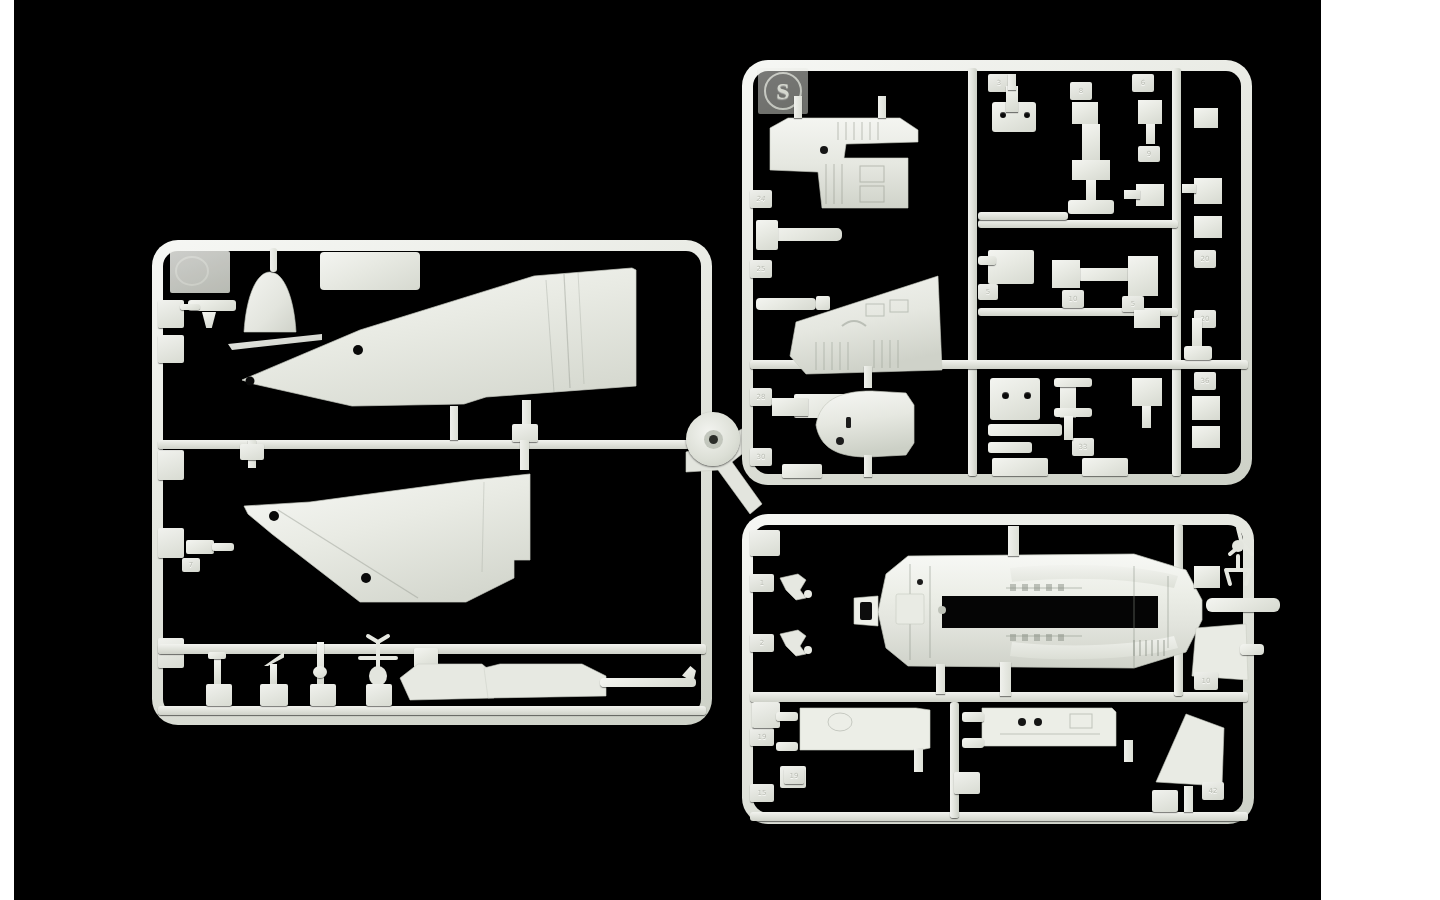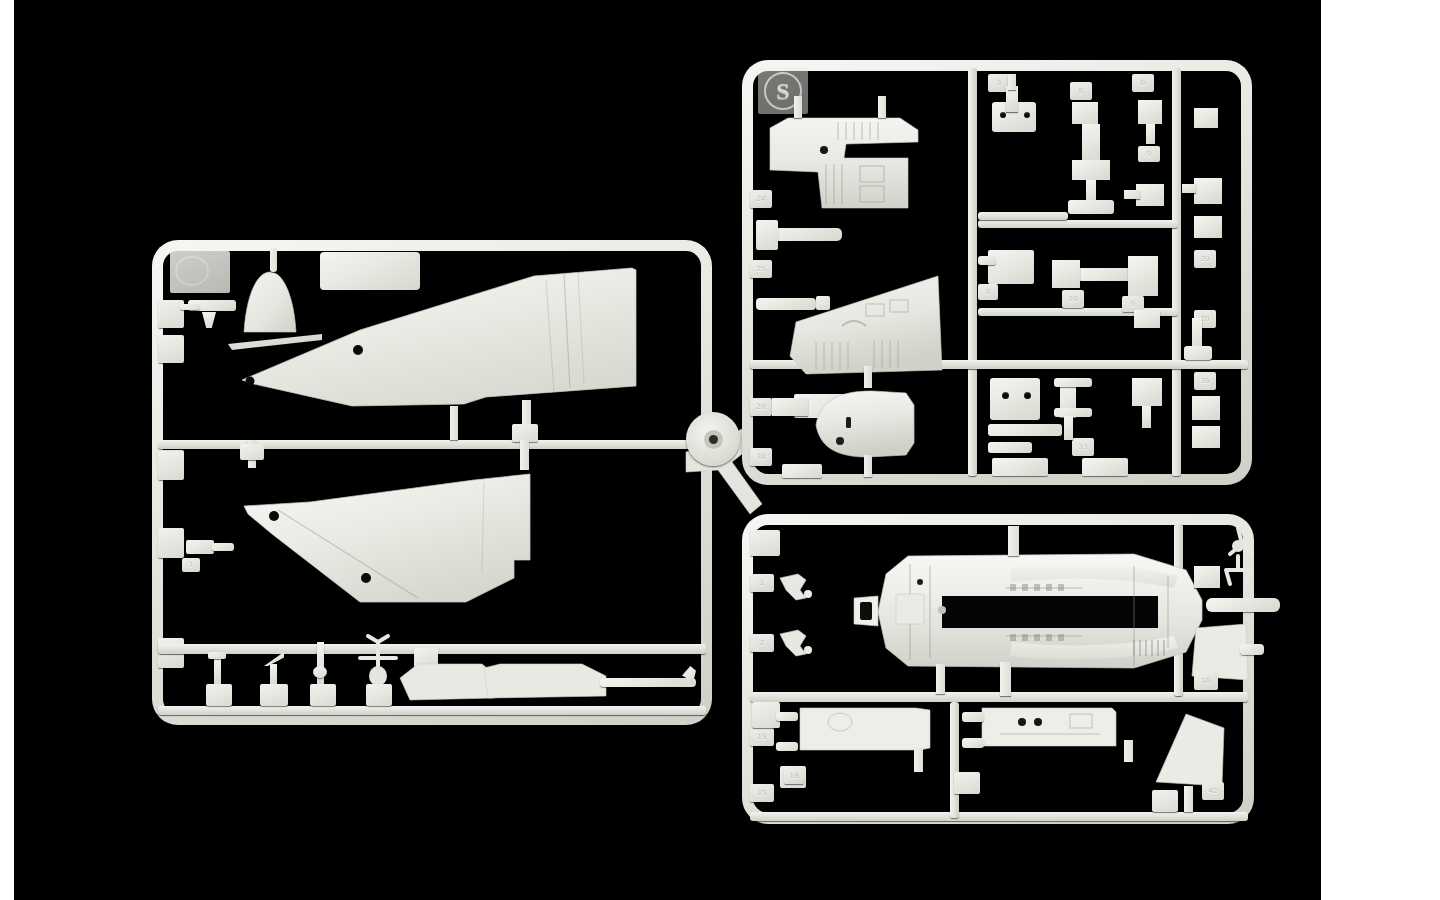--- a/index.html
+++ b/index.html
@@ -240,21 +240,21 @@
 
       <div class="rail v" style="left:226px;top:8px;width:9px;height:408px;"></div>
       <div class="rail v" style="left:430px;top:8px;width:9px;height:408px;"></div>
 
       <div class="rail" style="left:8px;top:300px;width:498px;height:9px;"></div>
       <div class="rail" style="left:236px;top:160px;width:200px;height:8px;"></div>
       <div class="rail" style="left:236px;top:248px;width:200px;height:8px;"></div>
 
       <div class="numtag" style="left:8px;top:130px;width:22px;height:18px;font-style:italic;">24</div>
       <div class="numtag" style="left:8px;top:200px;width:22px;height:18px;">25</div>
-      <div class="numtag" style="left:8px;top:338px;width:22px;height:18px;">28</div>
+      <div class="numtag" style="left:8px;top:328px;width:22px;height:18px;">28</div>
       <div class="numtag" style="left:8px;top:388px;width:22px;height:18px;">30</div>
       <div class="numtag" style="left:246px;top:14px;width:22px;height:18px;">3</div>
       <div class="numtag" style="left:390px;top:14px;width:22px;height:18px;">6</div>
       <div class="numtag" style="left:452px;top:190px;width:22px;height:18px;">20</div>
       <div class="numtag" style="left:452px;top:250px;width:22px;height:18px;">20</div>
       <div class="numtag" style="left:452px;top:312px;width:22px;height:18px;">36</div>
       <div class="numtag" style="left:330px;top:378px;width:22px;height:18px;">33</div>
 
       <svg width="200" height="120" style="position:absolute;left:26px;top:52px;">
         <defs>

